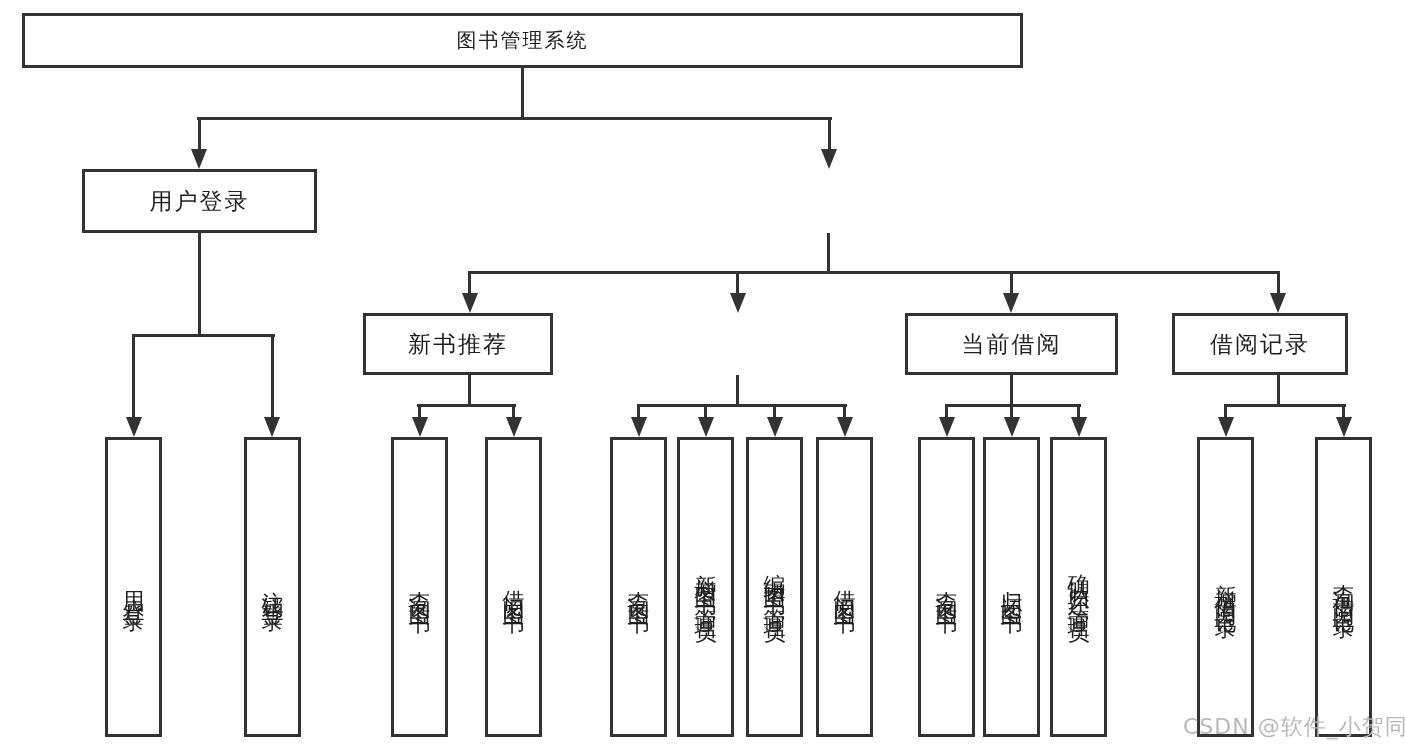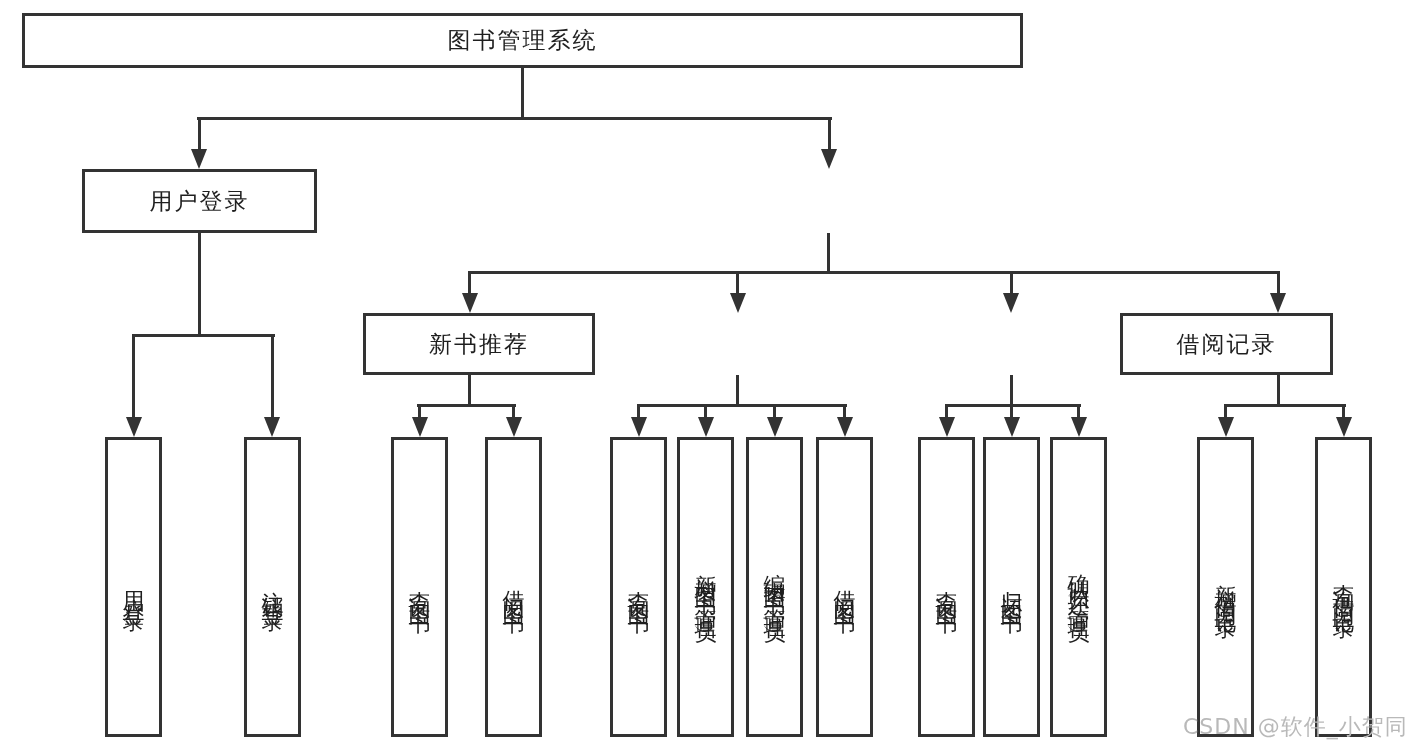--- a/index.html
+++ b/index.html
@@ -15,21 +15,21 @@
   .node{
     position:absolute;
     box-sizing:border-box;
     border:3px solid var(--line);
     background:#ffffff;
     display:flex;
     align-items:center;
     justify-content:center;
     text-align:center;
   }
-  .lvl1{font-size:23px;letter-spacing:2px;}
+  .lvl1{font-size:20px;letter-spacing:2px;}
   .lvl2,.lvl3{font-size:23px;letter-spacing:2px;}
   .leaf{width:57px;height:300px;top:437px;}
   .vtext{
     writing-mode:vertical-rl;
     text-orientation:mixed;
     font-size:22px;
     letter-spacing:7px;
     line-height:1;
     white-space:nowrap;
   }
@@ -83,24 +83,27 @@
   <div class="hline" style="left:468px;top:271px;width:812px"></div>
   <div class="vline" style="left:468px;top:273px;height:21px"></div>
   <div class="arrow" style="left:462px;top:293px"></div>
   <div class="vline" style="left:736px;top:273px;height:21px"></div>
   <div class="arrow" style="left:730px;top:293px"></div>
   <div class="vline" style="left:1010px;top:273px;height:21px"></div>
   <div class="arrow" style="left:1003px;top:293px"></div>
   <div class="vline" style="left:1277px;top:273px;height:21px"></div>
   <div class="arrow" style="left:1270px;top:293px"></div>
 
-  <div class="node lvl3" style="left:363px;top:313px;width:232px;height:62px">
+  <div class="node lvl3" style="left:363px;top:313px;width:190px;height:62px">
     <span>新书推荐</span>
   </div>
-  <div class="node lvl3" style="left:1120px;top:313px;width:213px;height:62px">
+  <div class="node lvl3" style="left:905px;top:313px;width:213px;height:62px">
+    <span>当前借阅</span>
+  </div>
+  <div class="node lvl3" style="left:1172px;top:313px;width:176px;height:62px">
     <span>借阅记录</span>
   </div>
 
   <div class="vline" style="left:468px;top:375px;height:32px"></div>
   <div class="hline" style="left:417px;top:404px;width:99px"></div>
   <div class="vline" style="left:418px;top:405px;height:13px"></div>
   <div class="arrow" style="left:412px;top:417px"></div>
   <div class="vline" style="left:512px;top:405px;height:13px"></div>
   <div class="arrow" style="left:506px;top:417px"></div>
 

